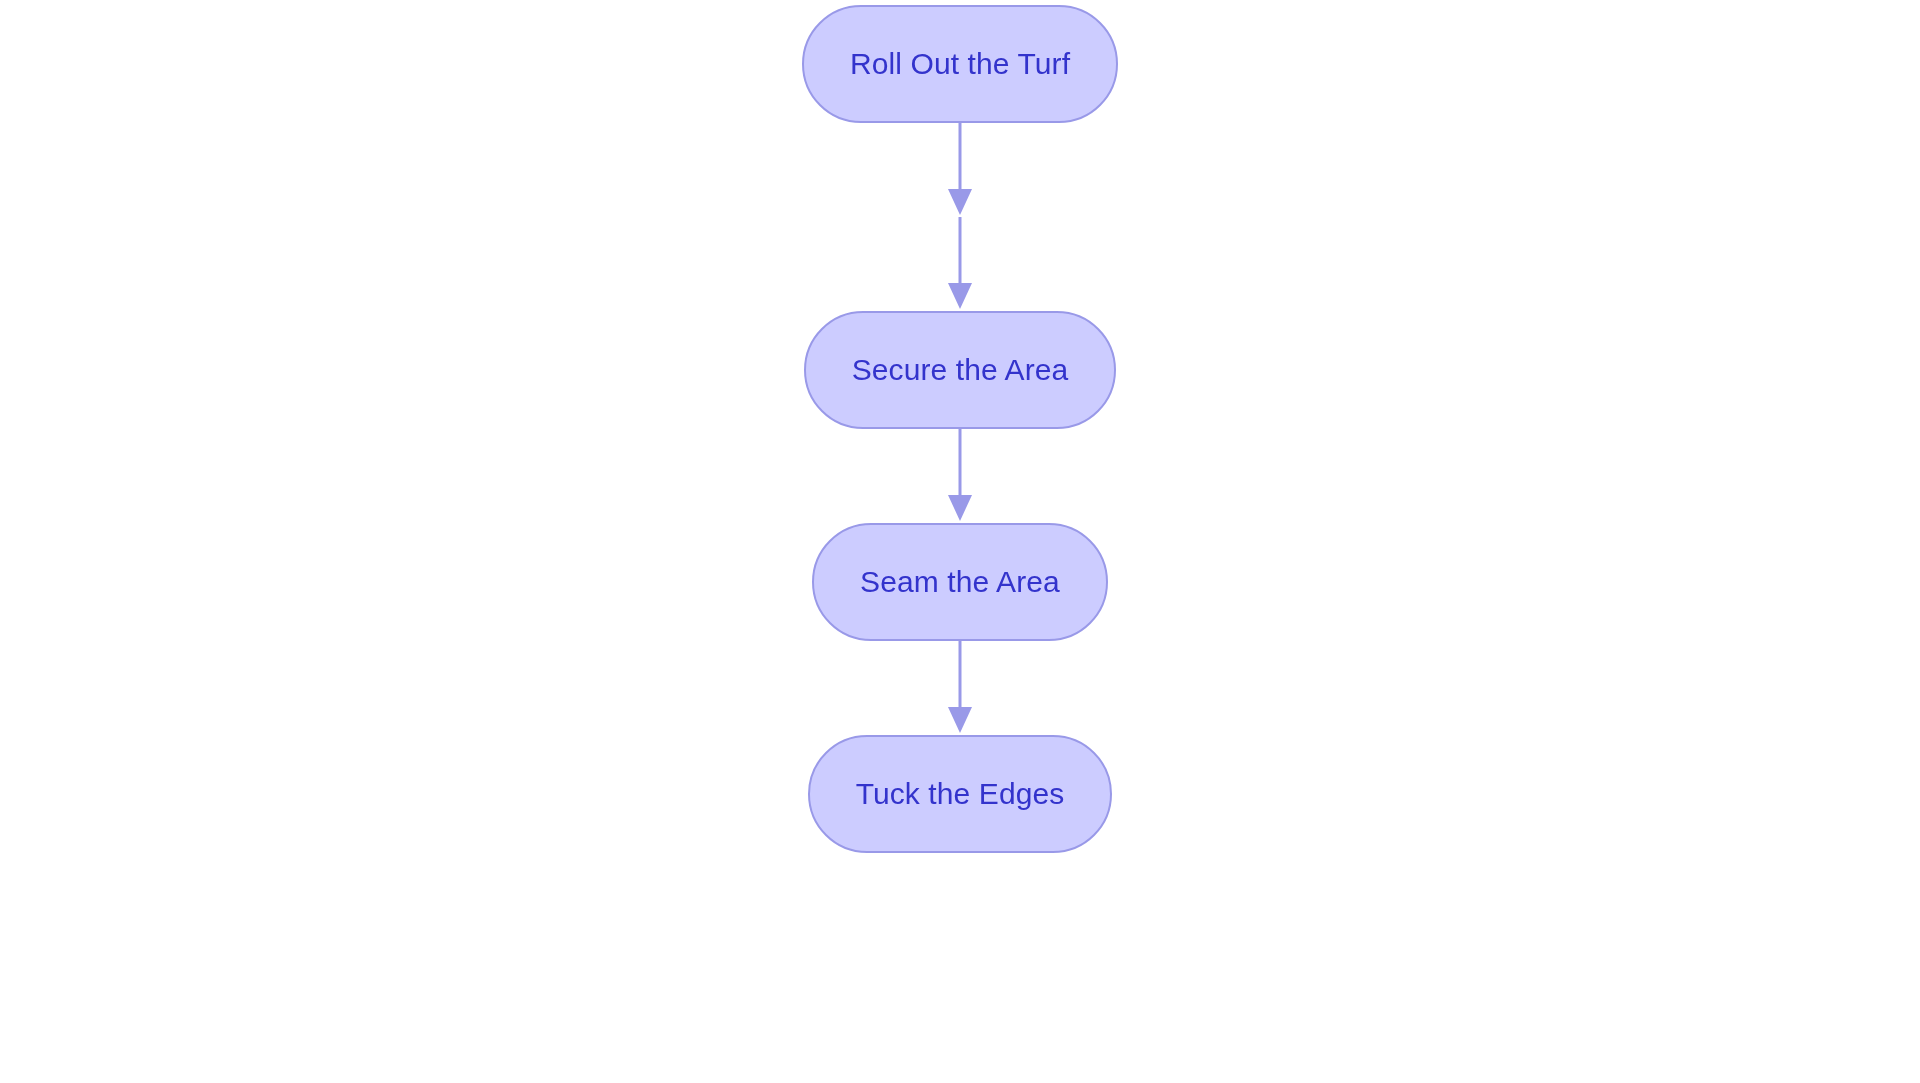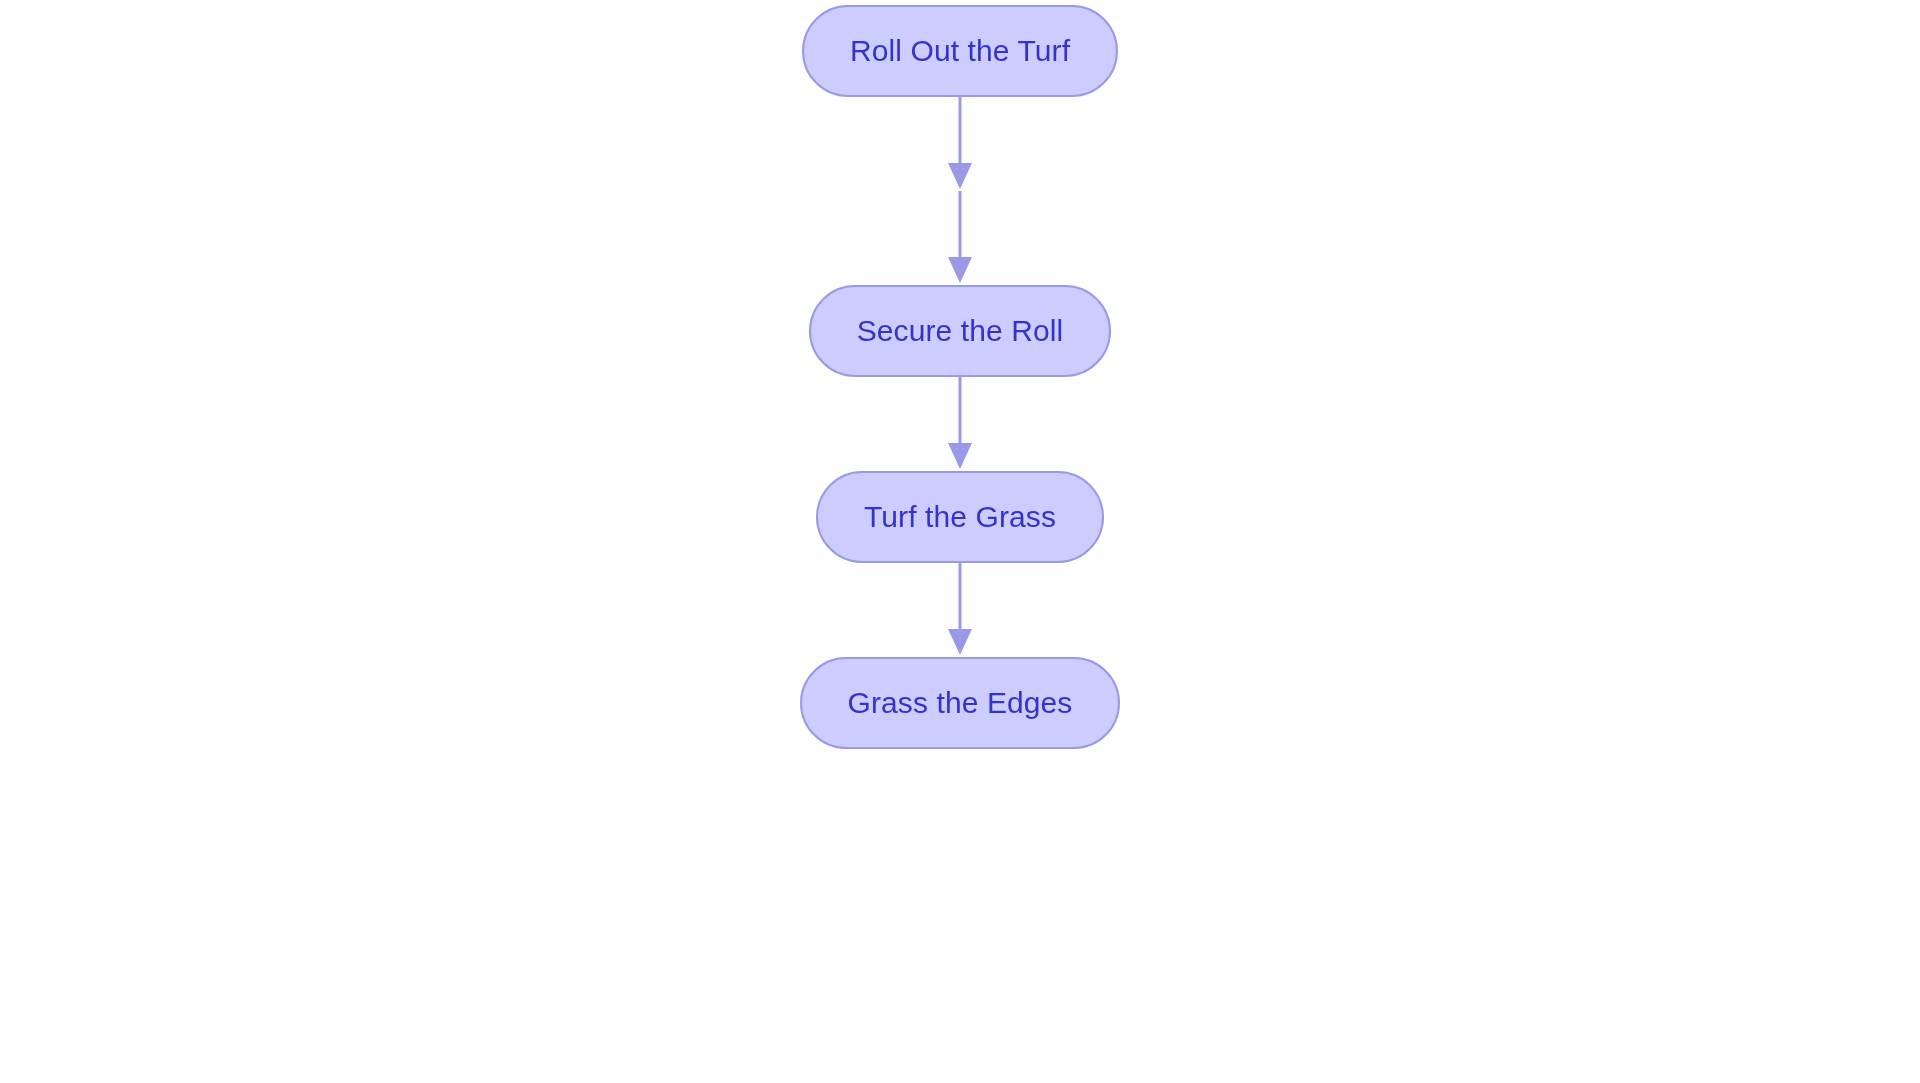--- a/index.html
+++ b/index.html
@@ -29,21 +29,21 @@
     width: 1920px;
     height: 1083px;
     display: flex;
     flex-direction: column;
     align-items: center;
     justify-content: flex-start;
   }
 
   .node {
     box-sizing: border-box;
-    height: 92px;
+    height: 118px;
     background: #ccccff;
     border: 2px solid #9999e8;
     border-radius: 59px;
     display: flex;
     align-items: center;
     justify-content: center;
     padding: 0 46px;
     flex: none;
   }
 
@@ -81,35 +81,35 @@
       <polygon points="20,92 8,66 32,66" fill="#9999e8"></polygon>
     </svg>
 
 
     <svg class="connector" viewBox="0 0 40 94" aria-hidden="true">
       <line x1="20" y1="0" x2="20" y2="74" stroke="#9999e8" stroke-width="3"></line>
       <polygon points="20,92 8,66 32,66" fill="#9999e8"></polygon>
     </svg>
 
     <div class="node node-2">
-      <span class="node-label">Secure the Roll</span>
+      <span class="node-label">Secure the Area</span>
     </div>
 
     <svg class="connector" viewBox="0 0 40 94" aria-hidden="true">
       <line x1="20" y1="0" x2="20" y2="74" stroke="#9999e8" stroke-width="3"></line>
       <polygon points="20,92 8,66 32,66" fill="#9999e8"></polygon>
     </svg>
 
     <div class="node node-3">
-      <span class="node-label">Turf the Grass</span>
+      <span class="node-label">Seam the Area</span>
     </div>
 
     <svg class="connector" viewBox="0 0 40 94" aria-hidden="true">
       <line x1="20" y1="0" x2="20" y2="74" stroke="#9999e8" stroke-width="3"></line>
       <polygon points="20,92 8,66 32,66" fill="#9999e8"></polygon>
     </svg>
 
     <div class="node node-4">
-      <span class="node-label">Grass the Edges</span>
+      <span class="node-label">Tuck the Edges</span>
     </div>
 
   </div>
 </div>
 
 </body></html>

